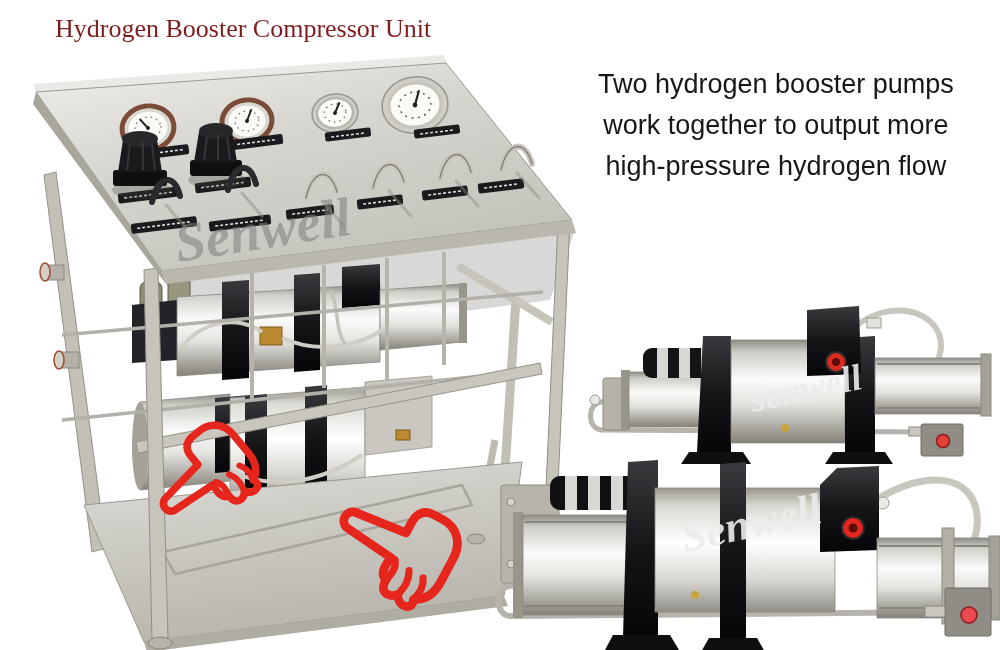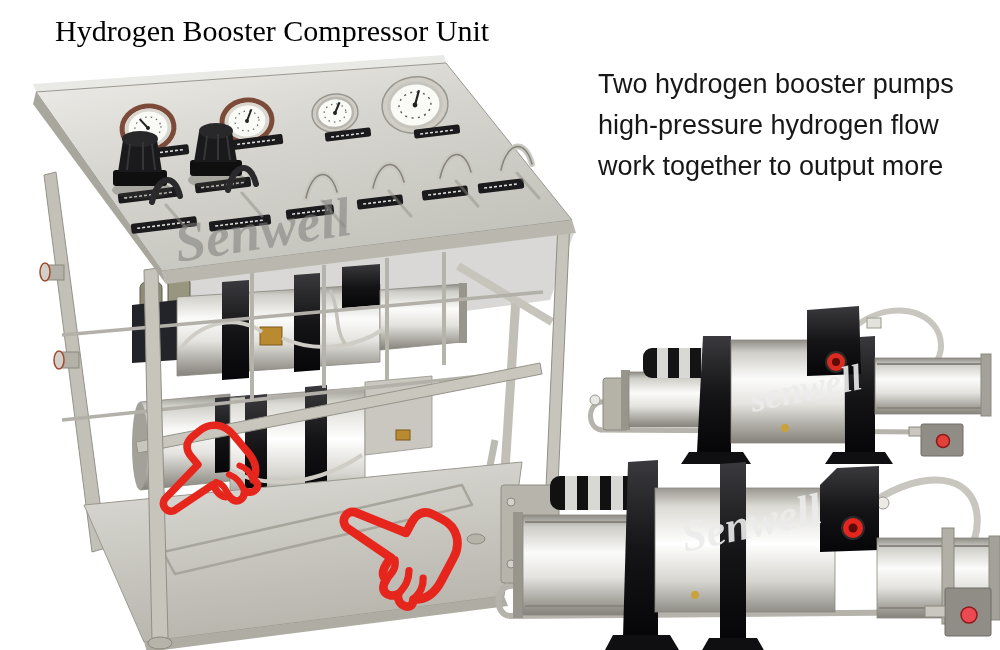--- a/index.html
+++ b/index.html
@@ -1,24 +1,24 @@
 <!DOCTYPE html>
 <html><head>
 <meta charset="utf-8">
 <style>
   html,body{margin:0;padding:0;background:#ffffff;}
   .canvas{position:relative;width:1000px;height:650px;background:#ffffff;overflow:hidden;
           font-family:"Liberation Sans",sans-serif;}
   .scene{position:absolute;left:0;top:0;}
   .main-title{position:absolute;left:55px;top:14px;margin:0;
-      font-family:"Liberation Serif",serif;font-weight:400;font-size:30px;color:#000000;white-space:nowrap;}
+      font-family:"Liberation Serif",serif;font-weight:400;font-size:26px;color:#7f1d1d;white-space:nowrap;}
   .pump-heading{position:absolute;left:626px;top:258px;margin:0;
       font-family:"Liberation Serif",serif;font-weight:400;font-size:30px;color:#121212;white-space:nowrap;}
   .desc{position:absolute;left:598px;top:64px;font-size:27px;line-height:41px;color:#171717;
-      font-family:"Liberation Sans",sans-serif;white-space:nowrap;}
+      font-family:"Liberation Sans",sans-serif;white-space:nowrap;text-align:center;}
   svg text.wm{font-family:"Liberation Serif",serif;font-style:italic;font-weight:bold;}
 </style>
 </head>
 <body>
 
 <div class="canvas">
 
   <svg class="scene" width="1000" height="650" viewBox="0 0 1000 650">
     <defs>
       <linearGradient id="gPanel" x1="0" y1="0" x2="0.6" y2="1">
@@ -355,17 +355,17 @@
     <g transform="translate(398,545) rotate(28) scale(1.45) translate(-45,-40)" stroke="#e6251c" stroke-width="6" stroke-linejoin="round" stroke-linecap="round" fill="none">
       <use href="#handShape"></use>
       <path d="M49,65 C51,57 51,54 48,50 M61,70 C63,62 63,58 60,52 M72,68 C74,61 74,57 71,52" stroke-width="5"></path>
     </g>
   </svg>
 
   <h1 class="main-title">Hydrogen Booster Compressor Unit</h1>
 
   <div class="desc">
     <div>Two hydrogen booster pumps</div>
+    <div>work together to output more</div>
     <div>high-pressure hydrogen flow</div>
-    <div>work together to output more</div>
   </div>
 
 </div>
 
 </body></html>

